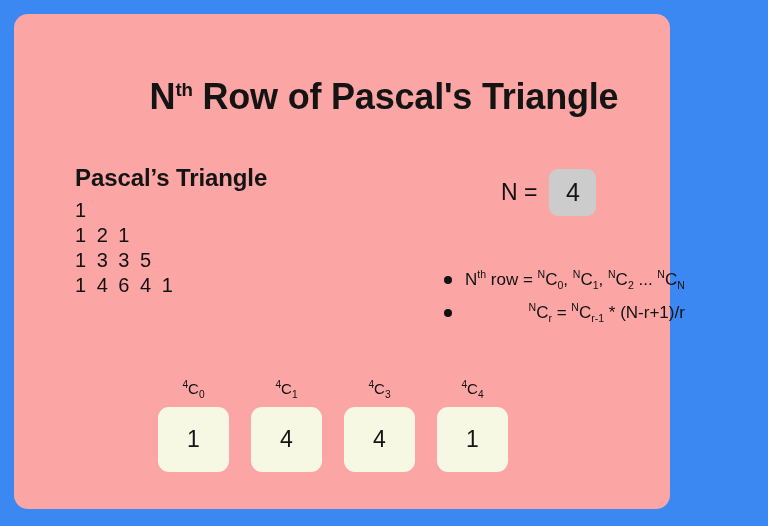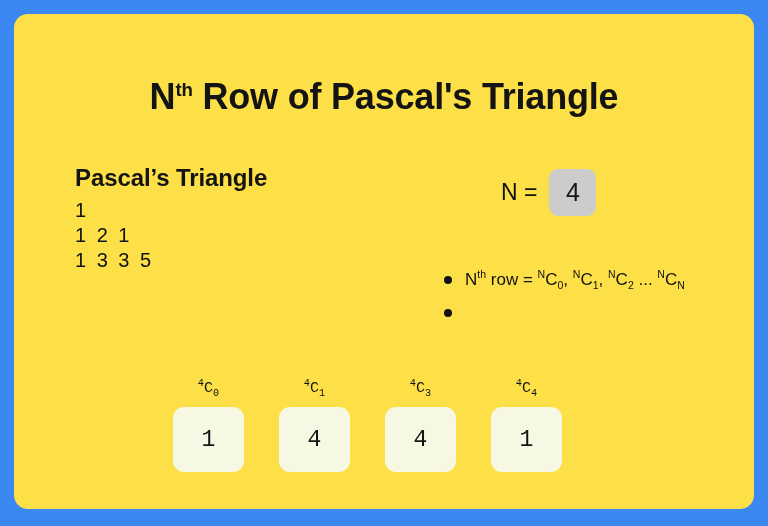--- a/index.html
+++ b/index.html
@@ -17,23 +17,23 @@
     position: absolute;
     left: 0; top: 0;
     width: 768px;
     height: 526px;
     background: #3b88f2;
   }
   #card-surface {
     position: absolute;
     left: 14px;
     top: 14px;
-    width: 740px;
+    width: 656px;
     height: 495px;
-    background: #fde047;
+    background: #fca5a5;
     border-radius: 14px;
   }
 
   
   #page-title {
     position: absolute;
     left: 0;
     top: 38px;
     width: 740px;
     text-align: center;
@@ -131,25 +131,24 @@
   }
   .formula-text sub {
     font-size: 0.62em;
     vertical-align: sub;
     line-height: 0;
   }
 
   
   #result-row {
     position: absolute;
-    left: 159px;
+    left: 144px;
     top: 366px;
     display: flex;
-    gap: 35px;
-    font-family: Liberation Mono, monospace;
+    gap: 22px;
   }
   .result-item {
     width: 71px;
     display: flex;
     flex-direction: column;
     align-items: center;
   }
   .result-label {
     font-size: 15px;
     color: #111111;
@@ -186,34 +185,36 @@
 
     <h1 id="page-title">
       <span>N</span><sup>th</sup><span> Row of Pascal's Triangle</span>
     </h1>
 
     <div id="triangle-panel">
       <div id="triangle-heading">Pascal’s Triangle</div>
       <div class="triangle-row">1</div>
       <div class="triangle-row">1 2 1</div>
       <div class="triangle-row">1 3 3 5</div>
+      <div class="triangle-row">1 4 6 4 1</div>
     </div>
 
     <div id="n-input-group">
       <span id="n-label">N =</span>
       <span id="n-value-box">4</span>
     </div>
 
     <ul id="formula-list">
       <li>
         <span class="bullet-dot"></span>
         <span class="formula-text">N<sup>th</sup> row = <sup>N</sup>C<sub>0</sub>, <sup>N</sup>C<sub>1</sub>, <sup>N</sup>C<sub>2</sub> ... <sup>N</sup>C<sub>N</sub></span>
       </li>
       <li>
         <span class="bullet-dot"></span>
+        <span class="formula-text"><sup>N</sup>C<sub>r</sub> = <sup>N</sup>C<sub>r-1</sub> * (N-r+1)/r</span>
       </li>
     </ul>
 
     <div id="result-row">
       <div class="result-item">
         <div class="result-label"><sup>4</sup>C<sub>0</sub></div>
         <div class="result-box">1</div>
       </div>
       <div class="result-item">
         <div class="result-label"><sup>4</sup>C<sub>1</sub></div>

